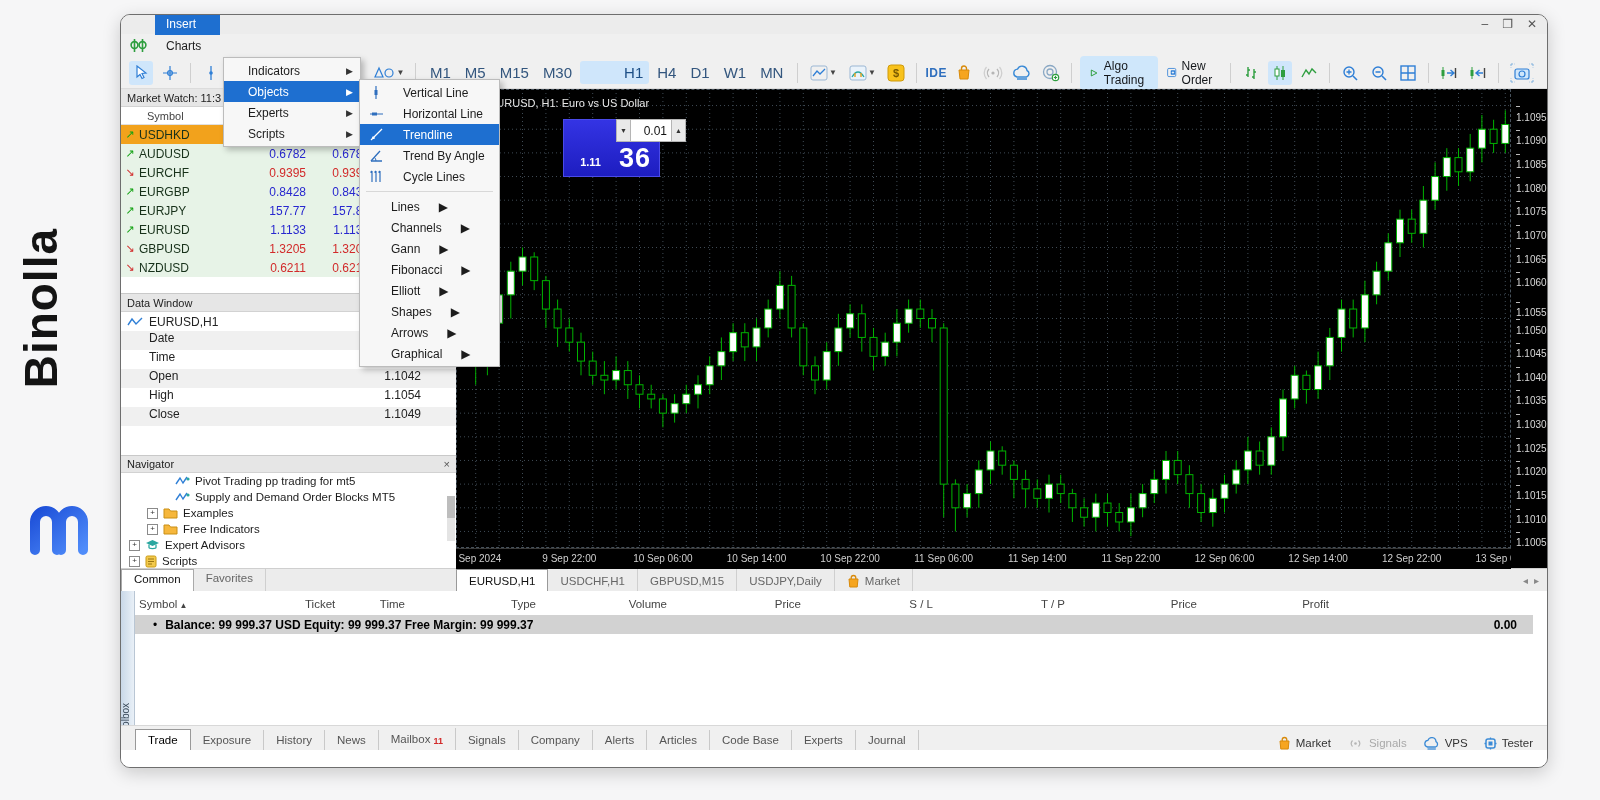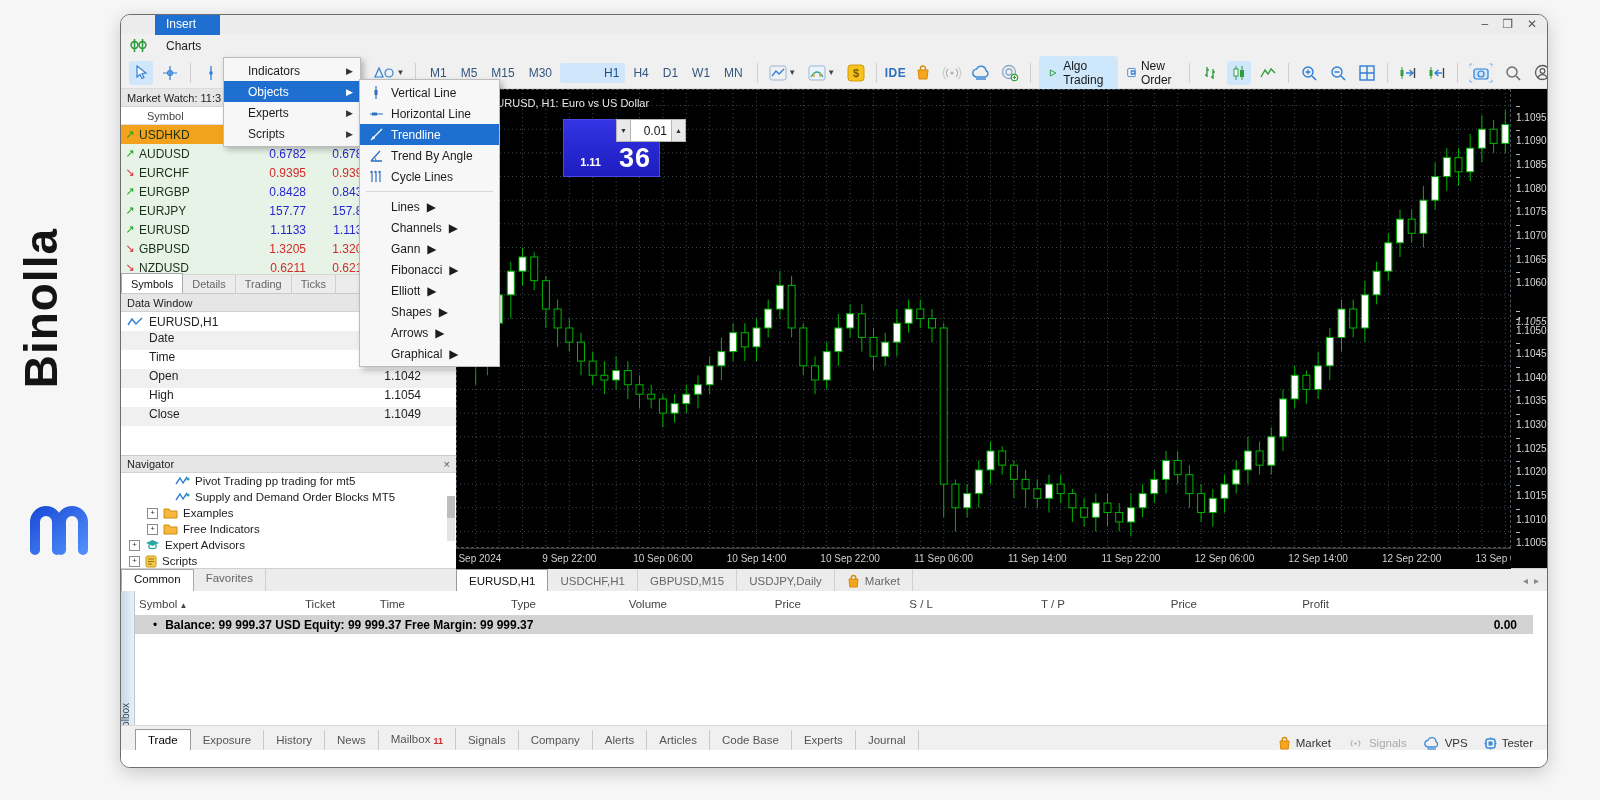--- a/index.html
+++ b/index.html
@@ -22,21 +22,21 @@
   .menu-item{padding:4px 11px;}
   .menu-item.active{background:#1e6fd0;color:#fff;}
   
   #toolbar{left:0;top:42px;width:100%;height:32px;background:#f0f0f0;border-bottom:1px solid #dcdcdc;
     display:flex;align-items:center;gap:5px;padding-left:8px;box-sizing:border-box;font-size:12px;}
   .tbtn{width:24px;height:24px;display:flex;align-items:center;justify-content:center;border-radius:3px;flex:0 0 auto;}
   .tbtn.active{background:#cfe6fb;}
   .tsep{width:1px;height:20px;background:#cfcfcf;margin:0 3px;flex:0 0 auto;}
   .tspacer{width:138px;flex:0 0 auto;}
   #tf{display:flex;gap:2px;align-items:center;}
-  .tfbtn{padding:3px 6px;color:#33567e;font-size:12px;border-radius:3px;}
+  .tfbtn{padding:3px 6px;color:#33567e;font-size:15px;border-radius:3px;}
   .tfbtn.active{background:#cfe6fb;color:#1d4f86;padding-left:44px;}
   .pill{display:flex;align-items:center;gap:6px;background:#cfe7fb;border-radius:4px;padding:3px 10px;color:#15181c;}
   .labelbtn{display:flex;align-items:center;gap:5px;color:#15181c;padding:3px 4px;}
   .ide{color:#2f6fbe;font-weight:700;font-size:12px;letter-spacing:.5px;}
   .ddarrow{font-size:8px;color:#444;margin-left:1px;}
   
   .panel-h{background:#e6e6e6;border-bottom:1px solid #d2d2d2;font-size:11px;color:#222;
     display:flex;align-items:center;padding:0 6px;box-sizing:border-box;}
   #mw{left:0;top:74px;width:335px;height:204px;background:#fff;border-right:1px solid #c9c9c9;}
   #mw-head{position:absolute;left:0;top:0;width:100%;height:18px;}
@@ -104,21 +104,21 @@
     display:flex;align-items:center;justify-content:flex-end;padding-right:4px;box-sizing:border-box;}
   
   #insertmenu{left:102px;top:42px;width:136px;background:#f7f7f7;border:1px solid #bcbcbc;z-index:50;
     box-shadow:3px 3px 6px rgba(0,0,0,.25);padding:2px 0;}
   .mitem{height:21px;display:flex;align-items:center;font-size:12px;color:#1c1c1c;padding:0 8px 0 24px;position:relative;}
   .mitem .sub{position:absolute;right:7px;font-size:9px;color:#333;}
   .mitem.active{background:#1e6fd0;color:#fff;}
   .mitem.active .sub{color:#fff;}
   #objmenu{left:238px;top:64px;width:139px;background:#f7f7f7;border:1px solid #bcbcbc;z-index:51;
     box-shadow:3px 3px 6px rgba(0,0,0,.25);padding:2px 0;}
-  .oitem{height:21px;display:flex;align-items:center;font-size:12px;color:#1c1c1c;padding:0 8px 0 8px;position:relative;gap:7px;}
+  .oitem{height:21px;display:flex;align-items:center;font-size:12px;color:#1c1c1c;padding:0 8px 0 8px;position:relative;gap:19px;}
   .oitem .ic{width:16px;height:16px;color:#2f6fbe;flex:0 0 auto;display:flex;align-items:center;justify-content:center;}
   .oitem.noicon{padding-left:31px;}
   .oitem.active{background:#1e6fd0;color:#fff;}
   .oitem.active .ic{color:#fff;}
   .osep{height:1px;background:#d8d8d8;margin:4px 6px;}
   
   #toolbox{left:0;top:576px;width:1426px;height:176px;background:#fff;}
   #tb-close{position:absolute;left:3px;top:2px;font-size:9px;color:#555;}
   #tb-side{position:absolute;left:0;top:0;width:13px;height:150px;background:linear-gradient(90deg,#c9d8e8,#e9f0f7);border-right:1px solid #b9c6d4;}
   #tb-side span{position:absolute;left:-1px;bottom:4px;writing-mode:vertical-rl;transform:rotate(180deg);font-size:10px;color:#3a4a5a;}
@@ -432,26 +432,20 @@
             <span class="sym">GBPUSD</span>
             <span class="bid">1.3205</span>
             <span class="ask">1.3208</span>
           </div>
           <div class="mwrow down">
             <span class="arr down">↘</span>
             <span class="sym">NZDUSD</span>
             <span class="bid">0.6211</span>
             <span class="ask">0.6214</span>
           </div>
-        </div>
-    <div class="tabsbar" id="mw-tabs">
-          <span class="active">Symbols</span>
-          <span>Details</span>
-          <span>Trading</span>
-          <span>Ticks</span>
         </div>
   </div>
 
   <div class="abs" id="dw">
     <div class="panel-h" id="dw-head">Data Window</div>
     <div id="dw-inst">
       <svg width="16" height="12" viewBox="0 0 16 12">
             <polyline points="1,9 5,3 9,8 15,2" fill="none" stroke="#2f7fd6" stroke-width="1.4"></polyline>
           </svg>
       <span>EURUSD,H1</span>
@@ -861,21 +855,21 @@
         </div>
     <div id="priceaxis">
           <div class="ylab" style="top: 11.562px;"><i></i>1.1095</div>
           <div class="ylab" style="top: 35.222px;"><i></i>1.1090</div>
           <div class="ylab" style="top: 58.882px;"><i></i>1.1085</div>
           <div class="ylab" style="top: 82.542px;"><i></i>1.1080</div>
           <div class="ylab" style="top: 106.202px;"><i></i>1.1075</div>
           <div class="ylab" style="top: 129.862px;"><i></i>1.1070</div>
           <div class="ylab" style="top: 153.522px;"><i></i>1.1065</div>
           <div class="ylab" style="top: 177.182px;"><i></i>1.1060</div>
-          <div class="ylab" style="top: 216px; font-style: italic;"><i></i>1.1055</div>
+          <div class="ylab" style="top: 207px;"><i></i>1.1055</div>
           <div class="ylab" style="top: 224.502px;"><i></i>1.1050</div>
           <div class="ylab" style="top: 248.162px;"><i></i>1.1045</div>
           <div class="ylab" style="top: 271.822px;"><i></i>1.1040</div>
           <div class="ylab" style="top: 295.482px;"><i></i>1.1035</div>
           <div class="ylab" style="top: 319.142px;"><i></i>1.1030</div>
           <div class="ylab" style="top: 342.802px;"><i></i>1.1025</div>
           <div class="ylab" style="top: 366.462px;"><i></i>1.1020</div>
           <div class="ylab" style="top: 390.122px;"><i></i>1.1015</div>
           <div class="ylab" style="top: 413.782px;"><i></i>1.1010</div>
           <div class="ylab" style="top: 437.442px;"><i></i>1.1005</div>

